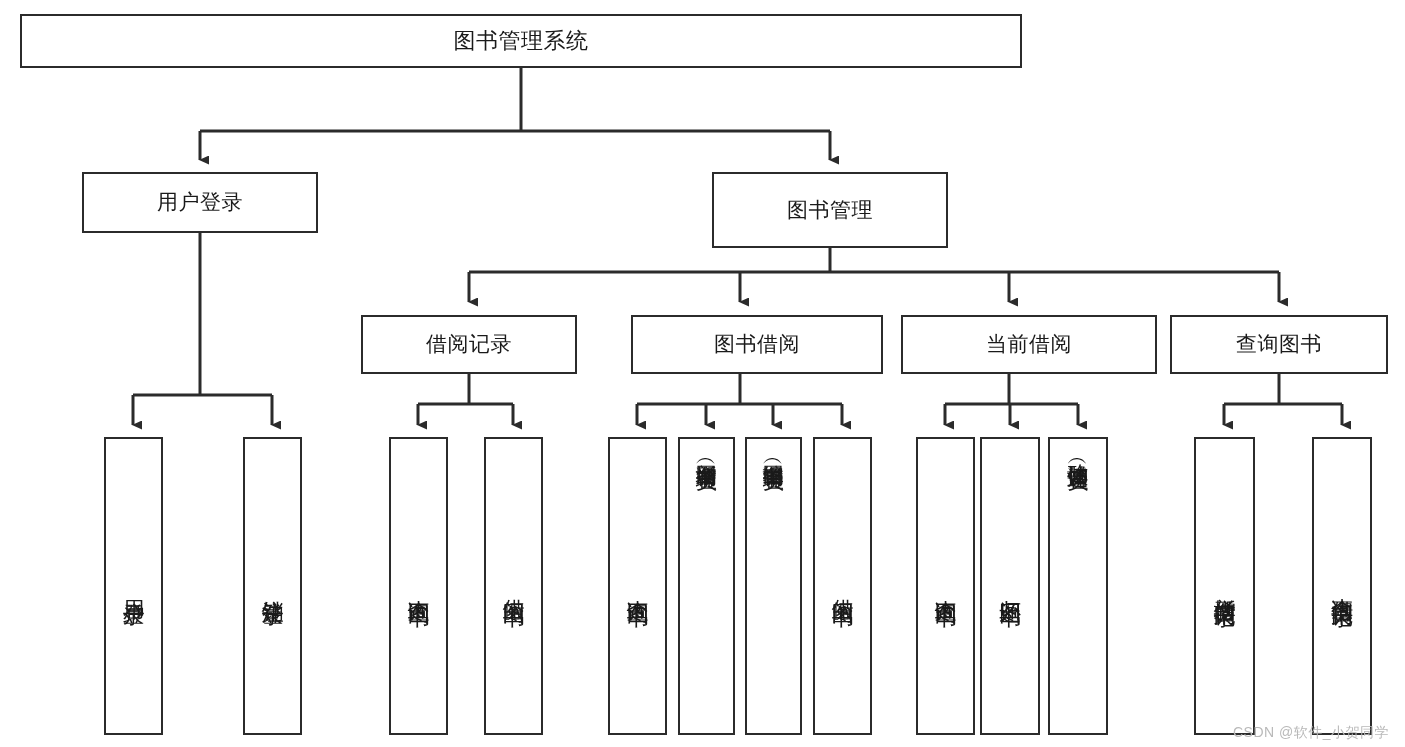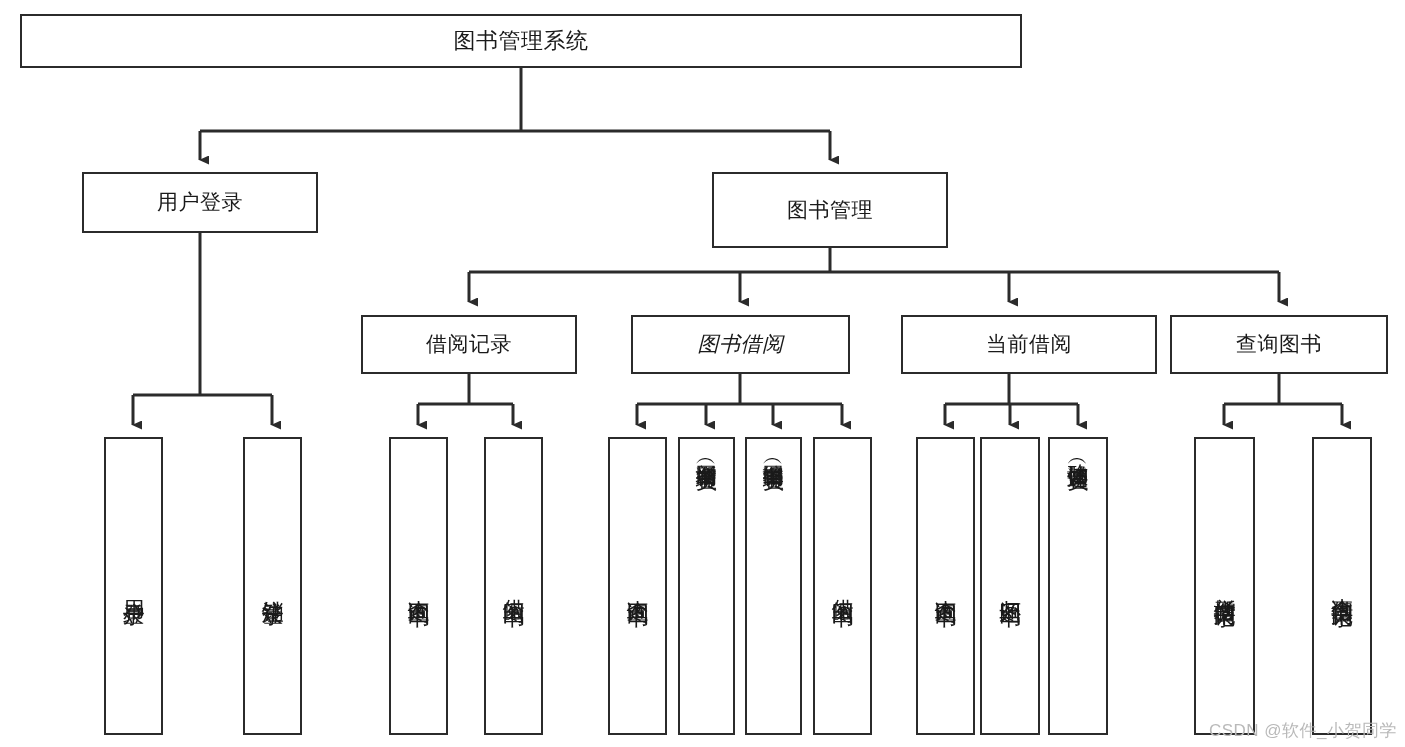--- a/index.html
+++ b/index.html
@@ -66,23 +66,23 @@
   .node.v.tall .lbl {
     font-size: 21px;
     letter-spacing: 1px;
   }
   .node.v.center {
     align-items: center;
     padding-top: 0;
   }
   #watermark {
     position: absolute;
-    right: 8px;
+    right: 16px;
     bottom: 5px;
-    font-size: 17px;
+    font-size: 14px;
     color: #b9b9b9;
     letter-spacing: 0.5px;
     z-index: 5;
     white-space: nowrap;
   }
 </style>
 </head>
 <body>
 
 <div id="canvas">
@@ -144,21 +144,21 @@
   <div class="node h" style="left:82px; top:172px; width:236px; height:61px;">
     <span class="lbl">用户登录</span>
   </div>
   <div class="node h" style="left:712px; top:172px; width:236px; height:76px;">
     <span class="lbl">图书管理</span>
   </div>
 
   <div class="node h" style="left:361px; top:315px; width:216px; height:59px;">
     <span class="lbl">借阅记录</span>
   </div>
-  <div class="node h" style="left:631px; top:315px; width:219px; height:59px;font-style:italic;">
+  <div class="node h" style="left:631px; top:315px; width:252px; height:59px;">
     <span class="lbl">图书借阅</span>
   </div>
   <div class="node h" style="left:901px; top:315px; width:256px; height:59px;">
     <span class="lbl">当前借阅</span>
   </div>
   <div class="node h" style="left:1170px; top:315px; width:218px; height:59px;">
     <span class="lbl">查询图书</span>
   </div>
 
   <div class="node v center" style="left:104px; top:437px; width:59px; height:298px;">

